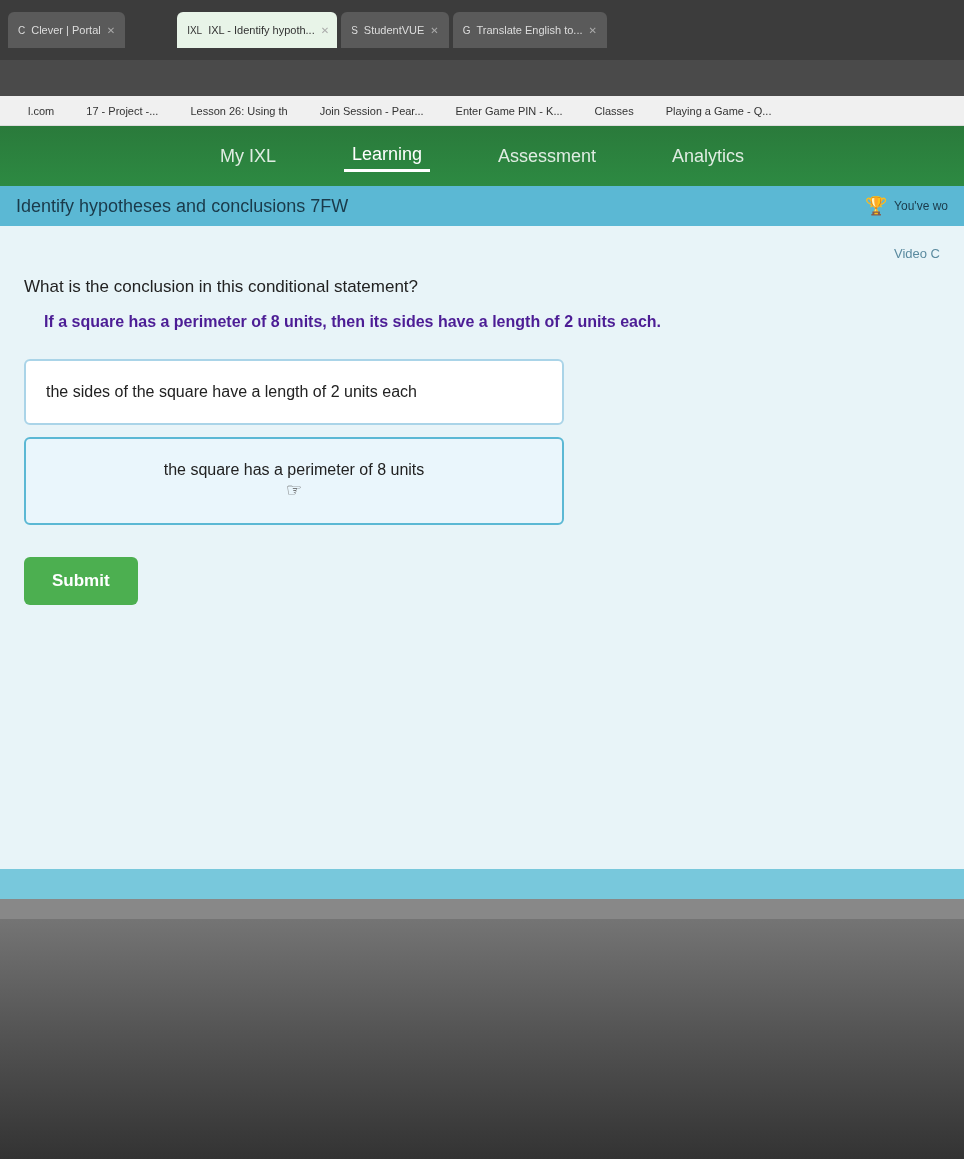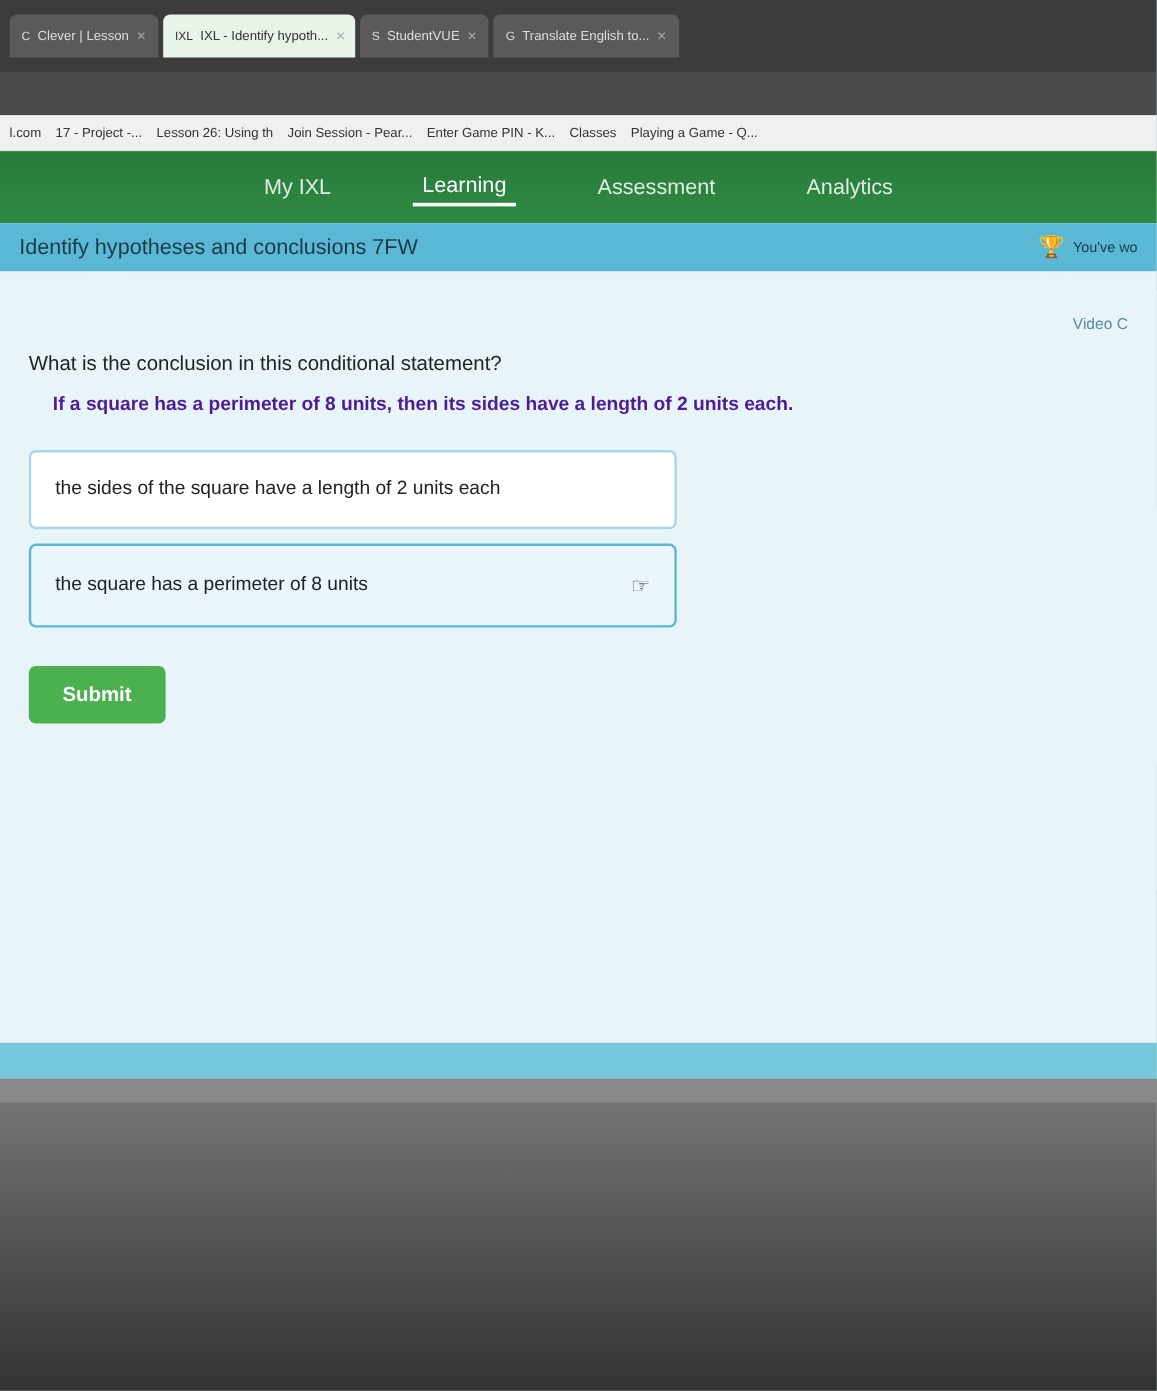--- a/index.html
+++ b/index.html
@@ -30,20 +30,21 @@
       align-items: center;
       gap: 6px;
       height: 36px;
       max-width: 160px;
       white-space: nowrap;
       overflow: hidden;
     }
     .tab.active {
       background: #e8f4e8;
       color: #333;
+      margin-left: 48px;
     }
     .tab-close {
       font-size: 10px;
       color: #aaa;
       cursor: pointer;
       flex-shrink: 0;
     }
     .tab-icon {
       font-size: 10px;
       flex-shrink: 0;
@@ -69,20 +70,21 @@
       gap: 12px;
       font-size: 11px;
       color: #333;
       border-bottom: 1px solid #ddd;
       overflow: hidden;
     }
     .bookmark-item {
       white-space: nowrap;
       cursor: pointer;
       color: #333;
+      margin-left: 20px;
     }
 
     
     .ixl-app {
       background: #e8f4f8;
       height: calc(1159px - 60px - 36px - 30px);
     }
 
     
     .ixl-nav {
@@ -128,21 +130,20 @@
     }
     .trophy-icon {
       font-size: 18px;
     }
 
     
     .content-area {
       background: #e8f4f8;
       padding: 20px 24px;
       min-height: 500px;
-      margin-top: 16px;
     }
     .video-link {
       text-align: right;
       font-size: 13px;
       color: #5a8a9f;
       margin-bottom: 16px;
       cursor: pointer;
     }
     .question-text {
       font-size: 17px;
@@ -170,20 +171,21 @@
       cursor: pointer;
       max-width: 540px;
       display: flex;
       align-items: center;
       justify-content: space-between;
       transition: background 0.1s;
     }
     .answer-option.selected {
       border-color: #5bb8d4;
       background: #eaf6fc;
+      flex-direction: column;
     }
     .cursor-icon {
       font-size: 18px;
       color: #555;
     }
 
     
     .submit-btn {
       background: #4caf50;
       color: #fff;
@@ -220,21 +222,21 @@
       height: 20px;
       width: 100%;
     }
   </style>
 </head>
 <body>
 
 <div class="browser-chrome">
   <div class="tab">
     <span class="tab-icon">C</span>
-    <span>Clever | Lesson</span>
+    <span>Clever | Portal</span>
     <span class="tab-close">✕</span>
   </div>
   <div class="tab active">
     <span class="tab-icon">IXL</span>
     <span>IXL - Identify hypoth...</span>
     <span class="tab-close">✕</span>
   </div>
   <div class="tab">
     <span class="tab-icon">S</span>
     <span>StudentVUE</span>

